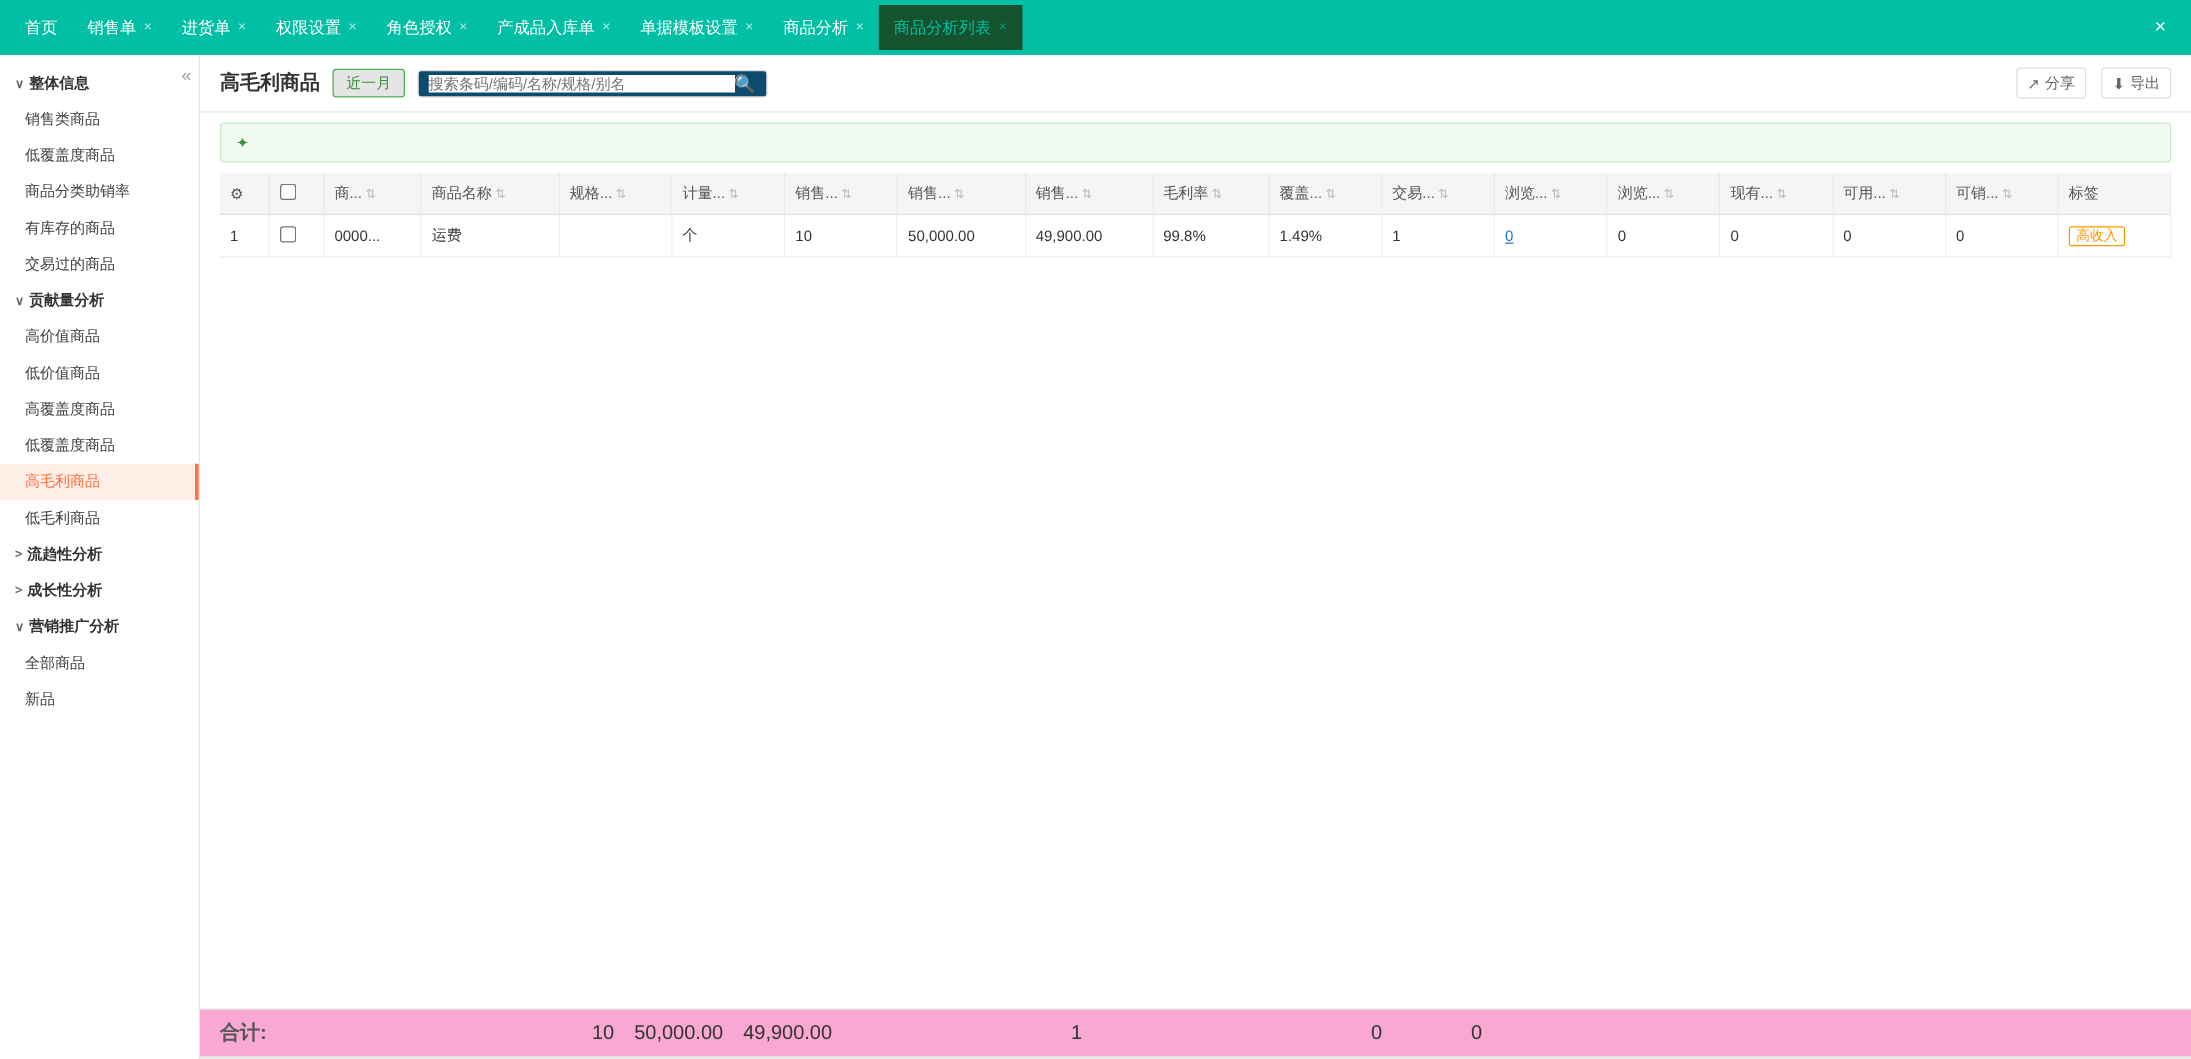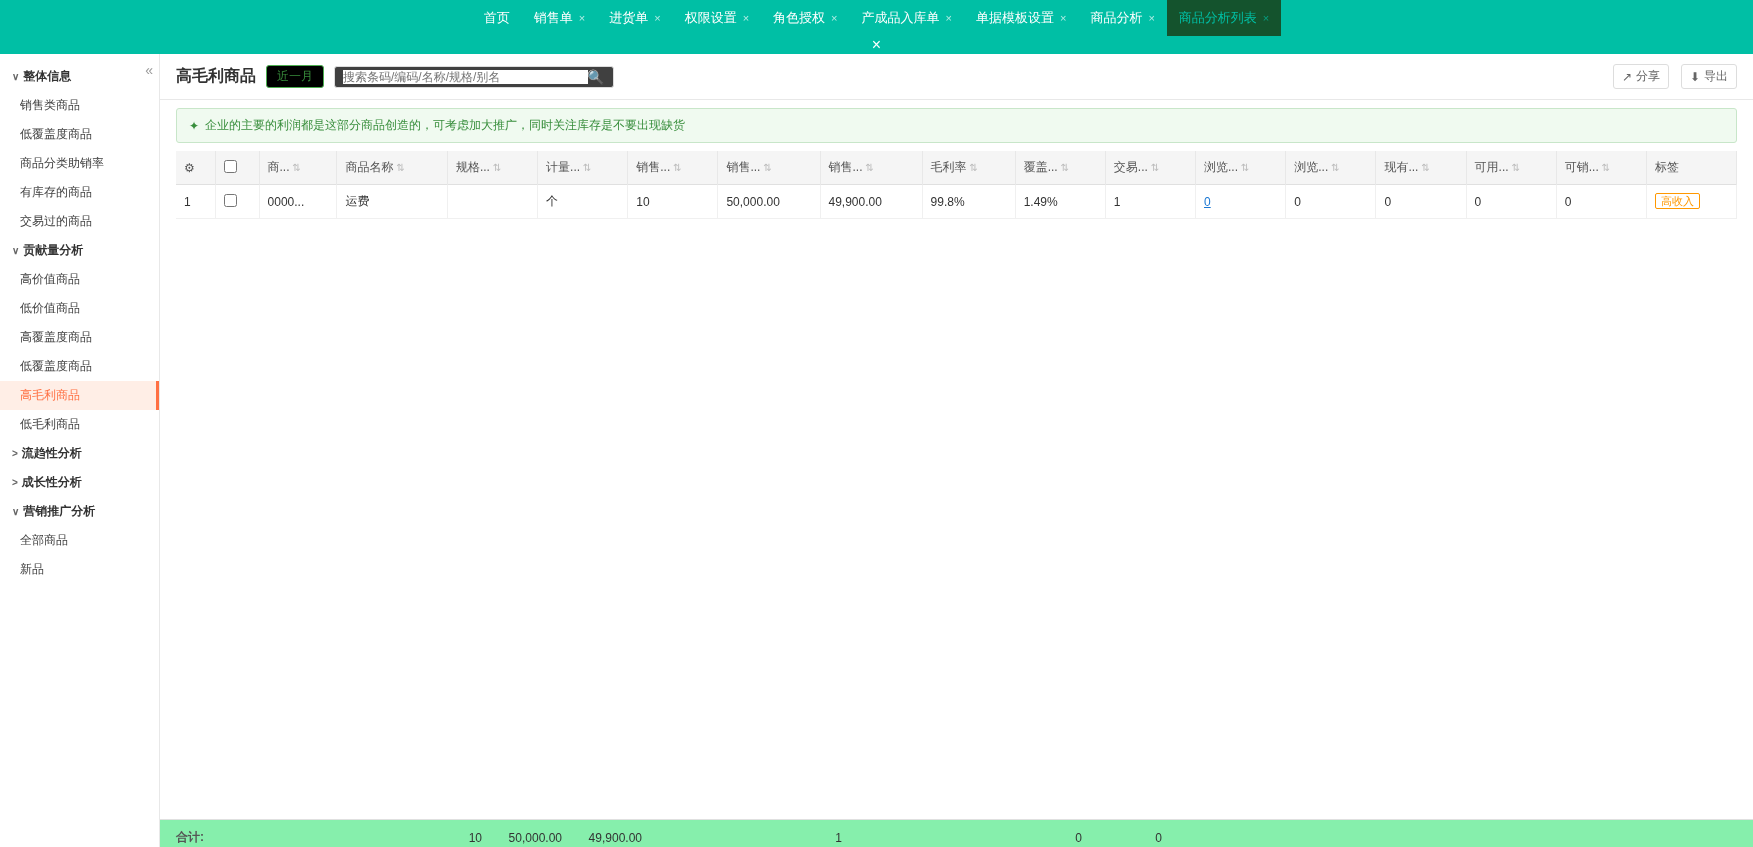--- a/index.html
+++ b/index.html
@@ -3,25 +3,24 @@
   <meta charset="utf-8">
   <style>
     * { box-sizing: border-box; margin: 0; padding: 0; }
     body { font-family: "Microsoft YaHei", Arial, sans-serif; font-size: 12px; background: #f5f5f5; overflow: hidden; }
 
     
     .top-nav {
       background: #00bfa5;
       display: flex;
       align-items: center;
-      height: 54px;
+      height: 44px;
       padding: 0 8px;
       color: #fff;
       user-select: none;
-      flex-direction: column;
     }
     .top-nav .nav-item {
       padding: 0 12px;
       height: 36px;
       display: flex;
       align-items: center;
       cursor: pointer;
       white-space: nowrap;
       font-size: 13px;
       position: relative;
@@ -113,31 +112,31 @@
     .filter-btn {
       background: #fff;
       border: 1px solid #ddd;
       border-radius: 3px;
       padding: 2px 10px;
       font-size: 12px;
       cursor: pointer;
       color: #666;
     }
     .filter-btn.active {
-      background: #000000;
+      background: #e5e5e5;
       border-color: #4caf50;
       color: #388e3c;
     }
     .search-box {
       display: flex;
       align-items: center;
       border: 1px solid #ddd;
       border-radius: 3px;
       padding: 2px 8px;
-      background: #404040;
+      background: #0c4a6e;
       flex: 1;
       max-width: 280px;
     }
     .search-box input {
       border: none;
       outline: none;
       font-size: 12px;
       width: 100%;
       color: #999;
     }
@@ -211,24 +210,24 @@
       border: 1px solid #ff9800;
       padding: 1px 5px;
       border-radius: 2px;
     }
     .link-style { color: #1976d2; text-decoration: underline; cursor: pointer; }
 
     
     .footer-total {
       display: flex;
       align-items: center;
-      background: #86efac;
+      background: #f9a8d4;
       border-top: 1px solid #e0e0e0;
       padding: 8px 16px;
-      font-size: 12px;
+      font-size: 16px;
       color: #333;
       min-height: 36px;
     }
     .footer-total .label { margin-right: 16px; color: #555; font-weight: bold; }
     .footer-cell {
       display: inline-block;
       min-width: 80px;
       text-align: right;
       padding: 0 8px;
     }
@@ -326,21 +325,20 @@
         </button>
         <button class="action-btn">
           <span>⬇</span>
           <span>导出</span>
         </button>
       </div>
     </div>
 
     <div class="info-bar">
       <span>✦</span>
-      <span>企业的主要的利润都是这部分商品创造的，可考虑加大推广，同时关注库存是不要出现缺货</span>
     </div>
 
     <div class="table-container">
       <table>
         <thead id="table-head">
             <tr>
               <th>⚙</th>
               <th><input type="checkbox" style=""></th>
               <th>商...<span class="sort-icon"> ⇅</span></th>
               <th>商品名称<span class="sort-icon"> ⇅</span></th>

